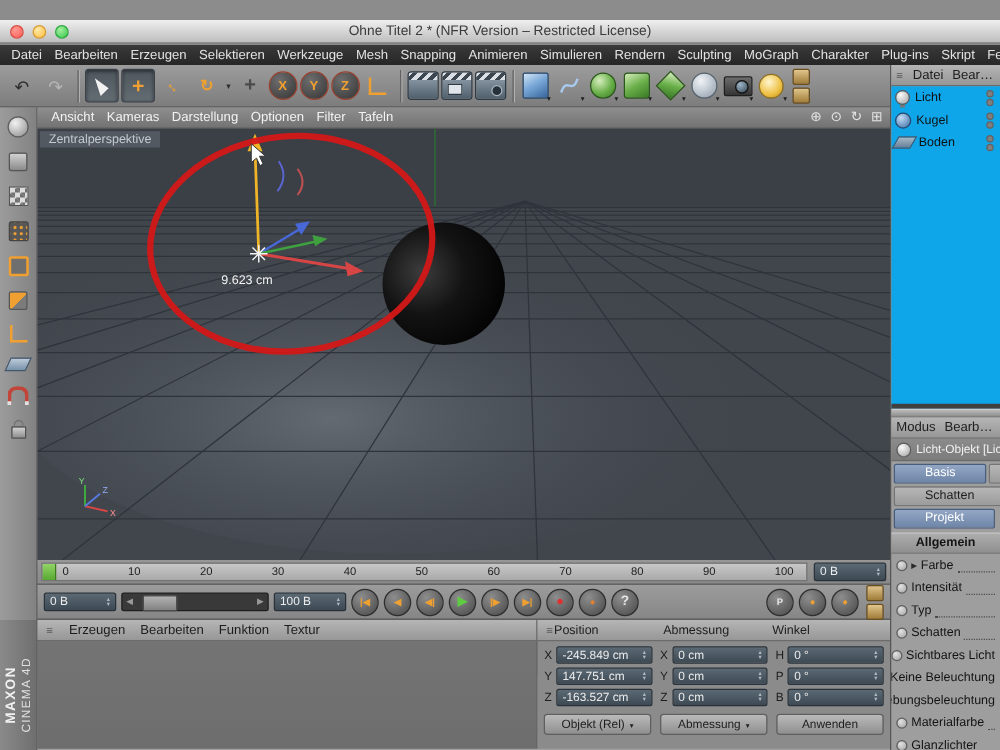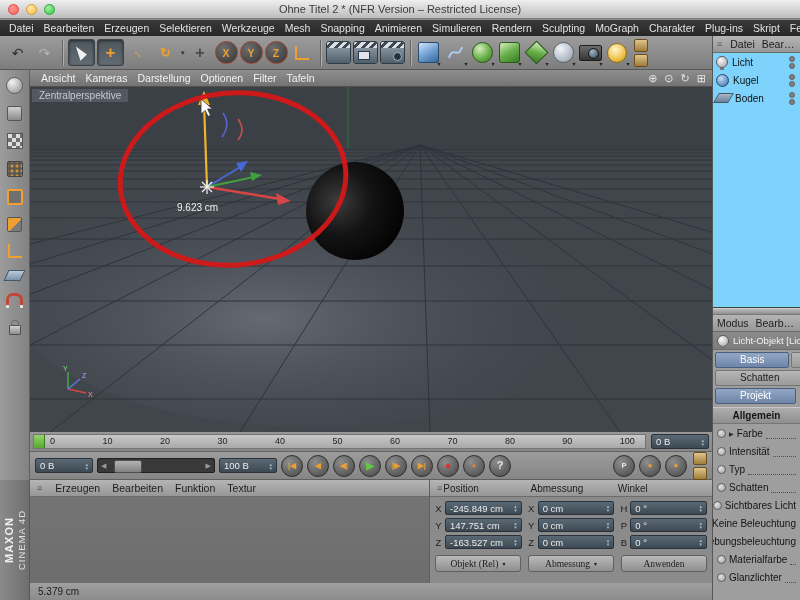--- a/index.html
+++ b/index.html
@@ -1,18 +1,18 @@
 <!DOCTYPE html>
 <html><head>
 <meta charset="utf-8">
 <style>
   html,body{margin:0;padding:0;background:#666;}
   .stage{position:relative;width:800px;height:600px;background:#8c8c8c;overflow:hidden;
          font-family:"Liberation Sans",sans-serif;user-select:none;}
-  .abs{position:absolute;box-sizing:border-box;}
+  .abs{position:absolute;box-sizing:border-box;margin-top:16px;}
 
   
   .titlebar{left:0;top:0;width:800px;height:19px;background:linear-gradient(#efefef,#bdbdbd);
             border-bottom:1px solid #7e7e7e;text-align:center;font-size:11px;color:#3a3a3a;line-height:19px;}
   .lights{position:absolute;left:8px;top:4px;display:flex;gap:7px;}
   .light{width:11px;height:11px;border-radius:50%;box-sizing:border-box;}
   .l-red{background:radial-gradient(circle at 35% 30%,#ff9a92,#fc5b57);border:1px solid #d94b42;}
   .l-yel{background:radial-gradient(circle at 35% 30%,#ffe9a8,#fdbc40);border:1px solid #d89c30;}
   .l-grn{background:radial-gradient(circle at 35% 30%,#a4efa0,#34c84a);border:1px solid #2aa83c;}
 
@@ -148,32 +148,32 @@
   .matmgr{left:30px;top:480px;width:400px;height:103px;background:#757575;border-right:1px solid #5f5f5f;}
   .matbody{height:87px;background:linear-gradient(#747474,#6d6d6d);}
 
   .coords{left:430px;top:480px;width:282px;height:103px;background:#8b8b8b;}
   .coords .mgrhdr{gap:0;}
   .chead{flex:1;font-size:10px;color:#1d1d1d;}
   .cbody{display:grid;grid-template-columns:1fr 1fr 1fr;column-gap:6px;padding:4px 5px 1px 5px;}
   .crow{display:flex;align-items:center;gap:3px;margin-bottom:3px;}
   .crow .axl{font-size:9.5px;color:#1d1d1d;width:7px;text-align:center;}
   .crow .nfield{flex:1;height:14px;}
-  .cfoot{display:flex;gap:7px;padding:2px 5px;font-family:Liberation Serif, serif;}
+  .cfoot{display:flex;gap:7px;padding:2px 5px;}
   .cbtn{flex:1;height:15px;background:linear-gradient(#bababa,#8f8f8f);border:1px solid #5f5f5f;border-radius:3px;
         font-size:9.5px;color:#1d1d1d;display:flex;align-items:center;justify-content:center;gap:4px;}
   .cbtn .dd2{font-size:6px;color:#1d1d1d;}
 
   .statusbar{left:30px;top:583px;width:682px;height:17px;background:linear-gradient(#a0a0a0,#8b8b8b);
              display:flex;align-items:center;padding:0 8px;font-size:10px;color:#1d1d1d;}
 
   
   .rpanel{left:712px;top:36px;width:88px;height:564px;background:#9e9e9e;border-left:1px solid #565656;
           font-size:10px;overflow:hidden;}
-  .om-body{height:254px;background:#7dd3fc;border-bottom:1px solid #404040;}
+  .om-body{height:254px;background:#0ea5e9;border-bottom:4px solid #404040;}
   .om-row{height:18px;display:flex;align-items:center;gap:4px;padding:0 3px;}
   .om-row .lbl{color:#101010;font-size:10px;white-space:nowrap;overflow:hidden;}
   .omdots{margin-left:auto;display:flex;flex-direction:column;gap:1px;padding-right:2px;}
   .omdot{width:4px;height:4px;border-radius:50%;background:#7f7f7f;border:1px solid #636363;}
   .ic-bulb{width:10px;height:10px;border-radius:50%;background:radial-gradient(circle at 35% 30%,#fbfbfb,#9f9f9f);
            border:1px solid #5c5c5c;position:relative;flex:0 0 auto;}
   .ic-bulb::after{content:"";position:absolute;left:2.5px;bottom:-3px;width:4px;height:2.5px;background:#777;}
   .ic-kugel{width:11px;height:11px;border-radius:50%;border:1px solid #27496f;flex:0 0 auto;
             background:radial-gradient(circle at 35% 30%,#c2dcf6,#3a6aa4);}
   .ic-boden{width:13px;height:8px;background:linear-gradient(#a8b8c6,#68809a);border:1px solid #44586c;

